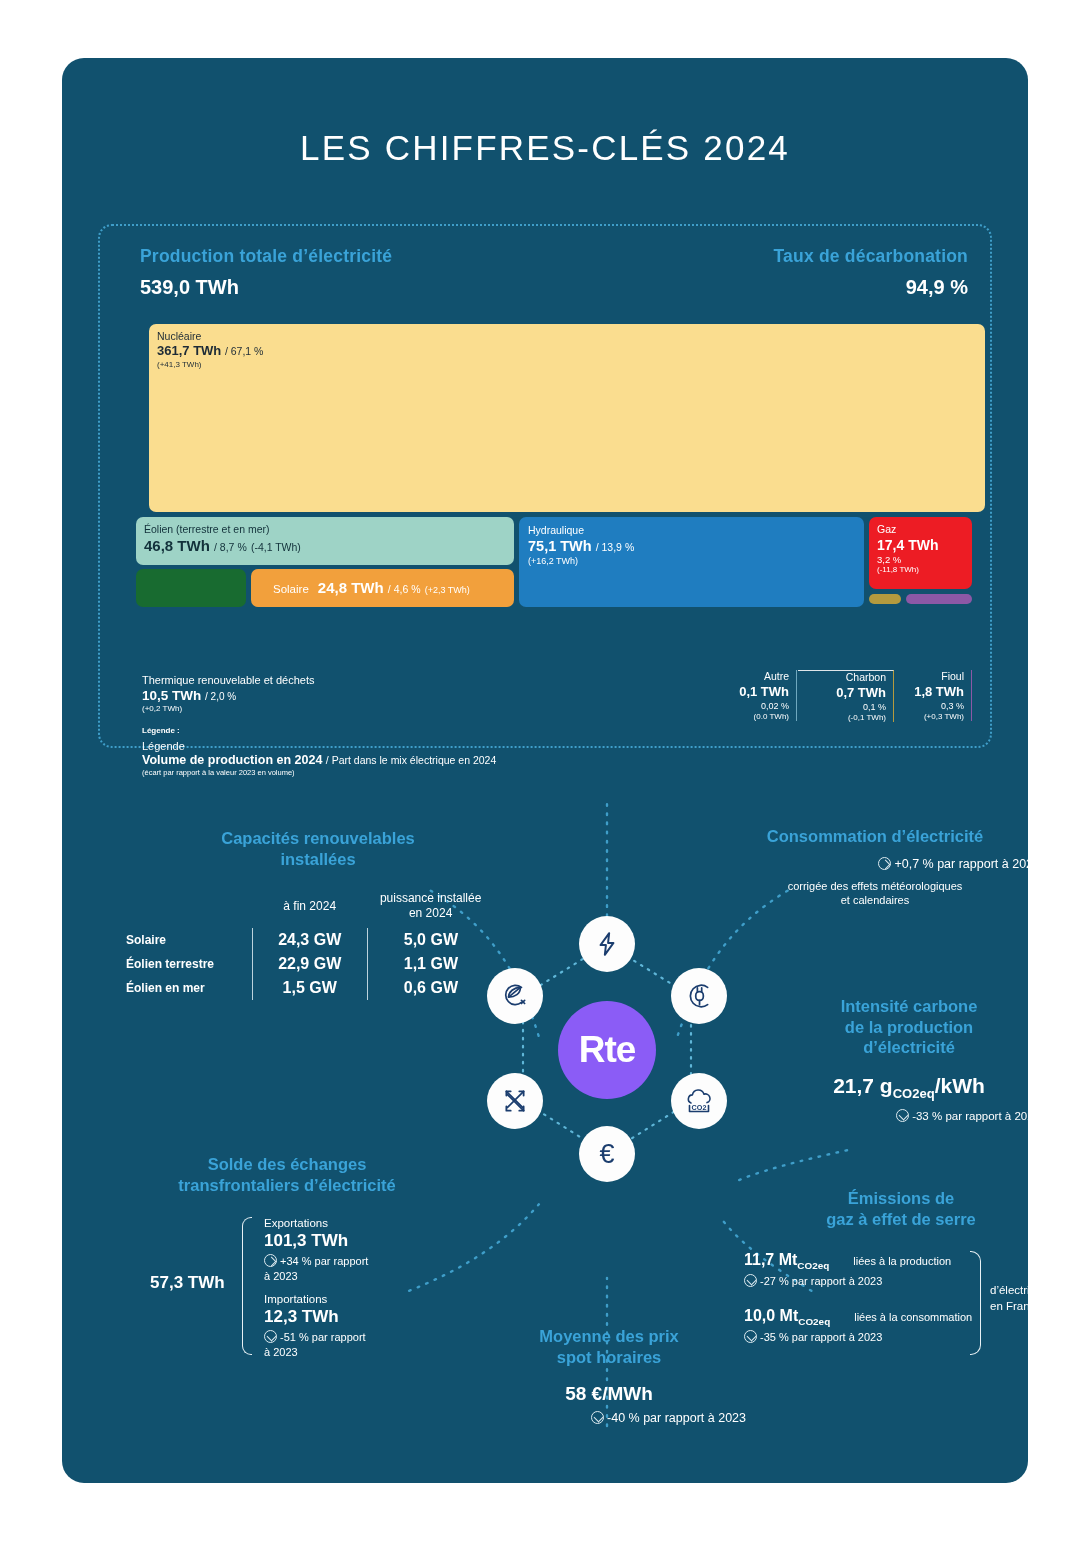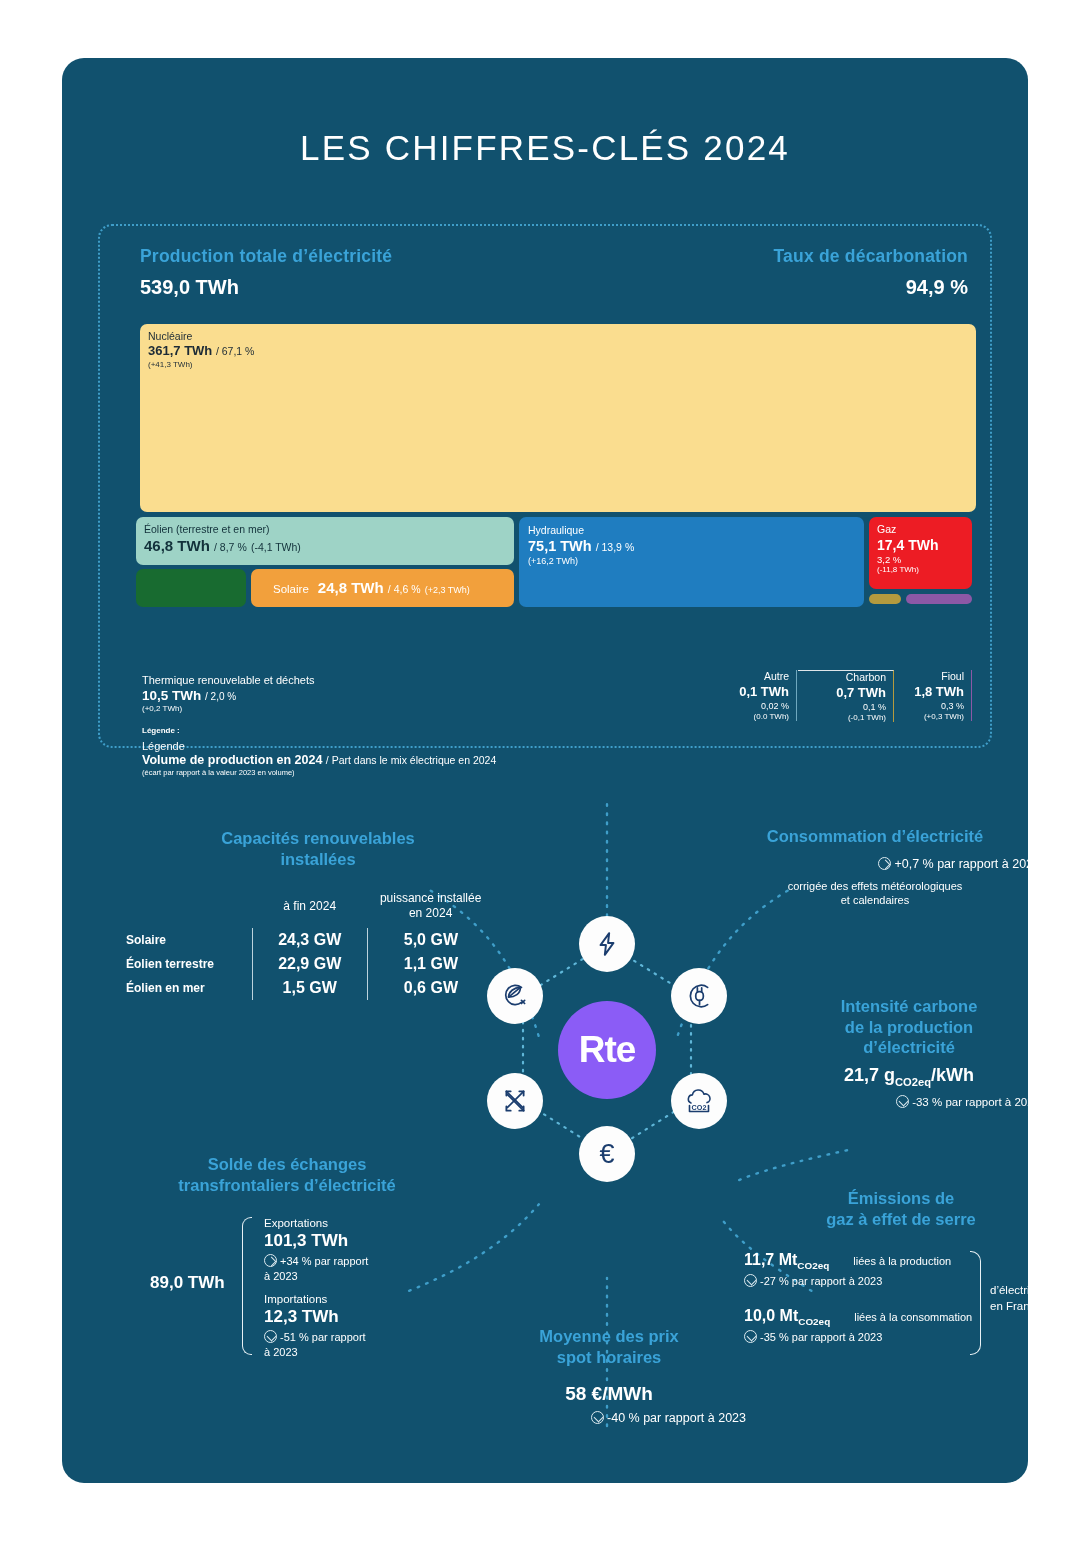--- a/index.html
+++ b/index.html
@@ -44,21 +44,21 @@
 
   
   .tm { position: absolute; left: 36px; top: 98px; width: 836px; height: 340px; }
   .blk { position: absolute; border-radius: 7px; overflow: hidden; }
   .blk .bname { font-size: 10.5px; line-height: 1.25; }
   .blk .bval { font-size: 13px; font-weight: 700; line-height: 1.3; }
   .blk .bval .pct { font-size: 10.5px; font-weight: 400; }
   .blk .bdelta { font-size: 8px; line-height: 1.3; }
   .blk .pad { padding: 6px 8px; }
 
-  .b-nuc { left: 4px; top: 0; width: 836px; height: 188px; background: #fadd8f; color: #1d2b36; }
+  .b-nuc { left: 13px; top: 0; width: 836px; height: 188px; background: #fadd8f; color: #1d2b36; }
   .b-eol { left: 0; top: 193px; width: 378px; height: 48px; background: #9ed3c6; color: #12313a; }
   .b-mer { left: 0; top: 245px; width: 110px; height: 38px; background: #186b30; }
   .b-sol { left: 115px; top: 245px; width: 263px; height: 38px; background: #f2a03c; }
   .b-hyd { left: 383px; top: 193px; width: 345px; height: 90px; background: #1f7dc0; }
   .b-gaz { left: 733px; top: 193px; width: 103px; height: 72px; background: #ed1c24; }
   .b-chb { left: 733px; top: 270px; width: 32px; height: 10px; background: #b49a3e; border-radius: 5px; }
   .b-fil { left: 770px; top: 270px; width: 66px; height: 10px; background: #8c58a6; border-radius: 5px; }
 
   .blk.b-eol .bval { font-size: 15px; }
   .blk.b-sol .row { display: flex; align-items: baseline; gap: 9px; padding: 9px 0 0 22px; }
@@ -135,21 +135,21 @@
   .cap td.c2 { border-left: 1px solid #bcd3dd; }
 
   
   .conso { position: absolute; left: 648px; top: 768px; width: 330px; text-align: center; }
   .conso .big { margin-top: 20px; }
   .conso .sub { margin-top: 10px; }
   .conso .note { margin-top: 8px; }
 
   
   .intc { position: absolute; left: 716px; top: 938px; width: 262px; text-align: center; }
-  .intc .big { margin-top: 7px; font-size: 18px; }
+  .intc .big { margin-top: 16px; font-size: 21px; }
   .intc .sub { margin-top: 8px; font-size: 11.5px; }
   sub { font-size: 0.62em; }
 
   
   .solde { position: absolute; left: 60px; top: 1096px; width: 330px; }
   .solde .sec-title { text-align: center; }
   .solde .body { position: relative; margin-top: 22px; height: 140px; }
   .solde .total { position: absolute; left: 28px; top: 56px; font-size: 17px; font-weight: 700; }
   .solde .brack { position: absolute; left: 120px; top: 0; width: 10px; height: 138px;
     border-left: 1.4px solid #e8f1f5; border-top: 1.4px solid #e8f1f5; border-bottom: 1.4px solid #e8f1f5;
@@ -412,21 +412,21 @@
 de la production
 d’électricité</div>
     <div class="big"><span>21,7 g</span><sub>CO2eq</sub><span>/kWh</span></div>
     <div class="sub"><span class="ab dn"></span><span>-33 % par rapport à 2023</span></div>
   </div>
 
   <div class="solde">
     <div class="sec-title" style="white-space:pre-line">Solde des échanges
 transfrontaliers d’électricité</div>
     <div class="body">
-      <div class="total">89,0 TWh</div>
+      <div class="total">57,3 TWh</div>
       <div class="brack"></div>
       <div class="grp g1">
         <div class="lbl">Exportations</div>
         <div class="val">101,3 TWh</div>
         <div class="dl"><span class="ab up"></span><span style="white-space:pre-line">+34 % par rapport
 à 2023</span></div>
       </div>
       <div class="grp g2">
         <div class="lbl">Importations</div>
         <div class="val">12,3 TWh</div>

